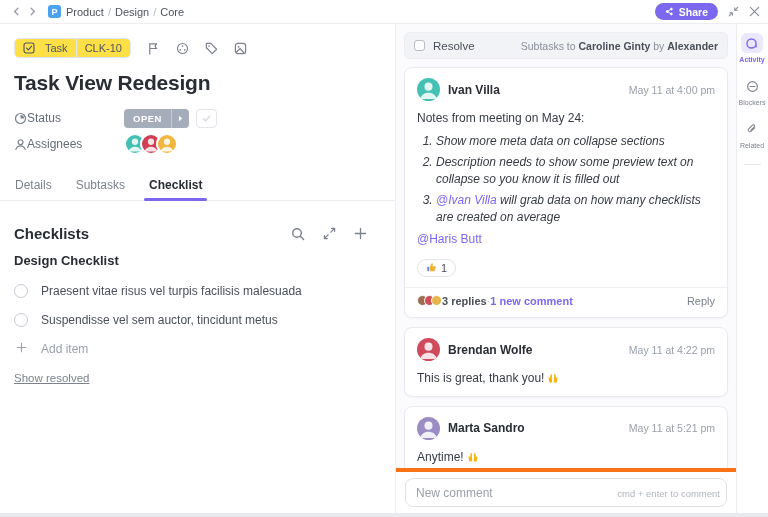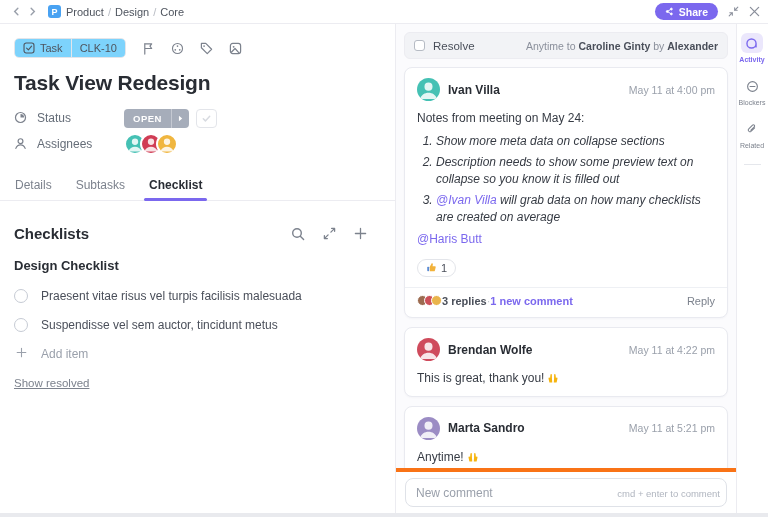--- a/index.html
+++ b/index.html
@@ -17,29 +17,29 @@
   .topbar-right { margin-left:auto; display:flex; align-items:center; gap:10px; }
   .share-btn { background:#7b68ee; color:#fff; border:none; border-radius:12px; height:17px; padding:0 10px; font-size:10.5px; font-weight:bold; display:flex; align-items:center; gap:5px; cursor:pointer; font-family:inherit; }
   .tb-icon { color:#8a8f9b; display:flex; cursor:pointer; }
 
   
   .main { flex:1; display:flex; min-height:0; }
   .left-panel { width:396px; flex:0 0 396px; border-right:1px solid #ececf1; padding-top:12px; overflow:hidden; }
 
   .toolbar-row { display:flex; align-items:center; gap:16px; padding:0 14px; margin-top:2px; }
   .pill-group { display:flex; border:1px solid #e3e5ea; border-radius:5px; overflow:hidden; }
-  .pill-seg { font-size:11px; color:#4e545e; padding:3px 8px; display:flex; align-items:center; gap:5px; cursor:pointer; background:#7dd3fc; }
+  .pill-seg { font-size:11px; color:#4e545e; padding:3px 8px; display:flex; align-items:center; gap:10px; cursor:pointer; background:#fde047; }
   .pill-seg + .pill-seg { border-left:1px solid #e3e5ea; }
   .tool-icon { color:#7c828d; display:flex; cursor:pointer; }
 
   .task-title { font-size:21px; font-weight:bold; color:#292d34; padding:0 14px; margin-top:13px; letter-spacing:-.2px; }
 
   .fields { margin-top:10px; }
   .field-row { display:flex; align-items:center; height:26px; padding:0 14px; }
-  .field-label { display:flex; align-items:flex-start; gap:10px; width:110px; font-size:12px; color:#656d78; }
+  .field-label { display:flex; align-items:flex-end; gap:0; width:110px; font-size:12px; color:#656d78; }
   .f-icon { color:#7c828d; display:flex; }
   .status-widget { display:flex; align-items:center; gap:7px; }
   .status-badge { display:flex; align-items:stretch; background:#a6adba; border-radius:4px; overflow:hidden; cursor:pointer; }
   .status-name { color:#fff; font-size:9.5px; font-weight:bold; letter-spacing:.5px; padding:4px 9px; }
   .status-caret { display:flex; align-items:center; padding:0 5px; border-left:1px solid rgba(255,255,255,.35); color:#fff; }
   .status-done-btn { width:21px; height:19px; border:1px solid #e3e5ea; border-radius:4px; background:#fff; display:flex; align-items:center; justify-content:center; color:#d7dae0; cursor:pointer; }
   .avatars { display:flex; }
   .avatar { width:22px; height:22px; border-radius:50%; border:2px solid #fff; overflow:hidden; cursor:pointer; position:relative; }
   .avatar + .avatar { margin-left:-6px; }
   .ava-svg { position:absolute; inset:0; width:100%; height:100%; }
@@ -47,21 +47,21 @@
   .tabs { display:flex; gap:22px; padding:0 14px; margin-top:15px; border-bottom:1px solid #ececf1; }
   .tab { font-size:12px; color:#7c828d; padding:6px 1px 8px; cursor:pointer; position:relative; }
   .tab.active { color:#292d34; font-weight:bold; }
   .tab.active::after { content:""; position:absolute; left:-4px; right:-4px; bottom:-1px; height:3px; border-radius:3px; background:#7b68ee; }
 
   .cl-header { display:flex; align-items:center; justify-content:space-between; padding:0 28px 0 14px; margin-top:24px; }
   .cl-title { font-size:15px; font-weight:bold; color:#292d34; }
   .cl-actions { display:flex; gap:18px; color:#7c828d; }
   .cl-actions > span { display:flex; cursor:pointer; }
 
-  .cl-group-title { font-size:13px; font-weight:bold; color:#292d34; padding:0 14px; margin-top:16px; }
+  .cl-group-title { font-size:13px; font-weight:bold; color:#292d34; padding:0 14px; margin-top:11px; }
   .cl-items { margin-top:16px; }
   .cl-item { display:flex; align-items:center; gap:13px; padding:0 14px; margin-bottom:15px; }
   .cl-circle { width:14px; height:14px; border:1.4px solid #c6cbd4; border-radius:50%; flex:0 0 14px; cursor:pointer; background:#fff; }
   .cl-text { font-size:12px; color:#4a4f5a; }
   .add-item { display:flex; align-items:center; gap:13px; padding:0 14px; margin-top:4px; color:#9aa0ab; font-size:12px; cursor:pointer; }
   .add-plus { width:14px; text-align:center; color:#9aa0ab; }
   .show-resolved { display:inline-block; margin:16px 14px 0; font-size:11.5px; color:#7c828d; text-decoration:underline; cursor:pointer; }
 
   
   .comments-panel { width:340px; flex:0 0 340px; background:#fbfbfd; display:flex; flex-direction:column; min-height:0; }
@@ -314,21 +314,21 @@
 
       <a class="show-resolved">Show resolved</a>
     </section>
 
     <section class="comments-panel">
 
       <div class="resolve-bar">
         <span class="resolve-cb"></span>
         <span class="resolve-label">Resolve</span>
         <span class="assigned-text">
-          <span>Anytime to</span>
+          <span>Subtasks to</span>
           <b>Caroline Ginty</b>
           <span>by</span>
           <b>Alexander</b>
         </span>
       </div>
 
       <div class="thread">
 
         <article class="card">
           <div class="card-head">

